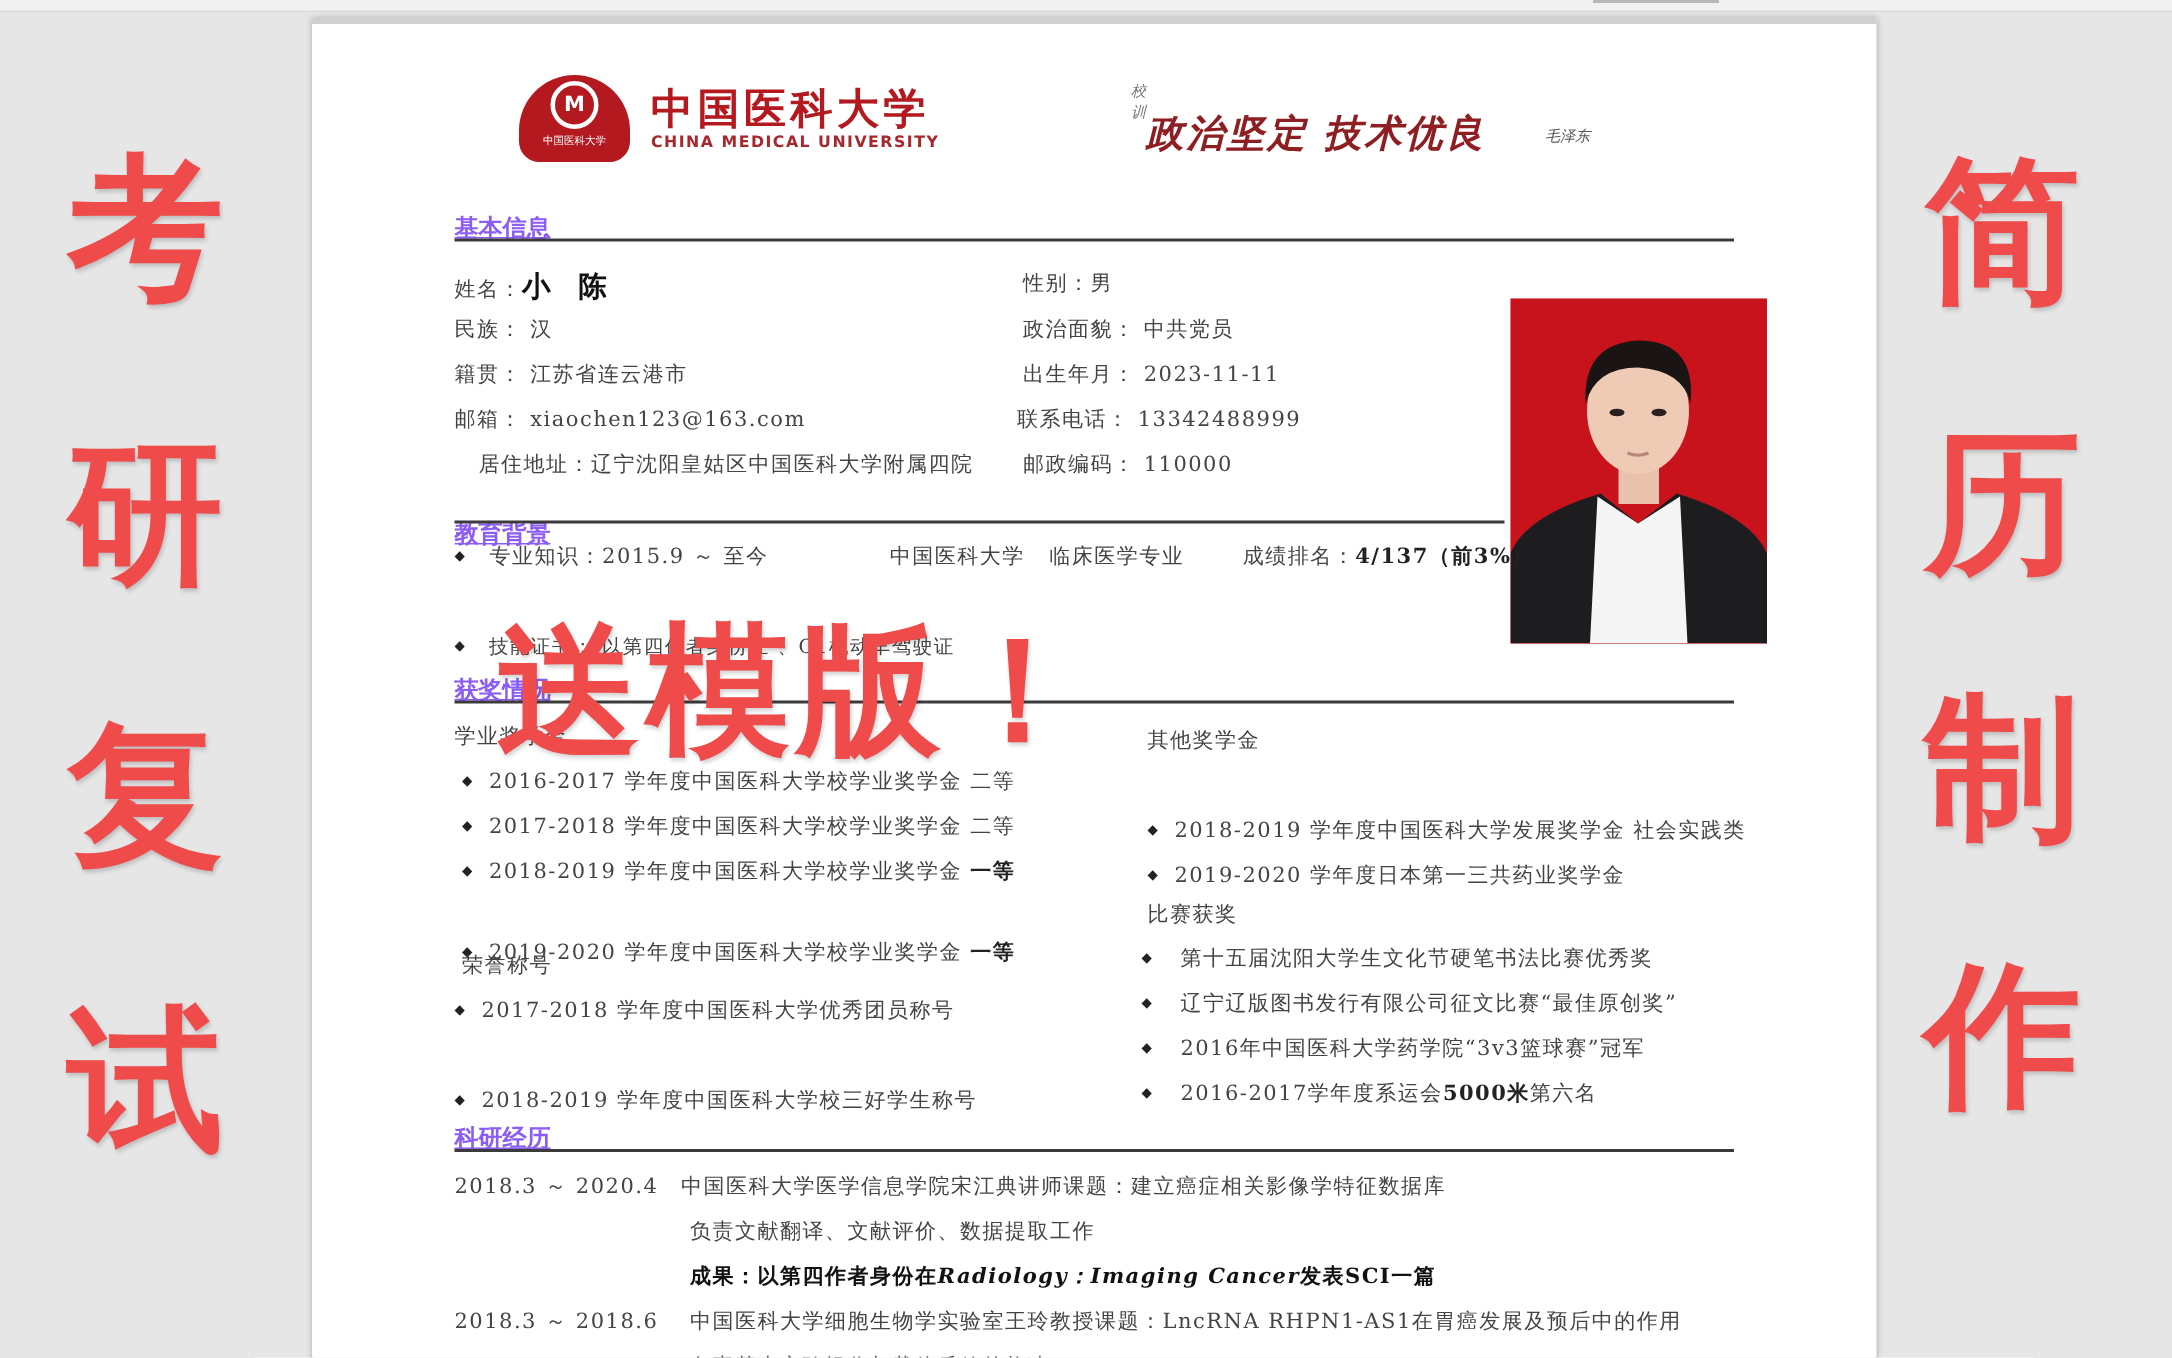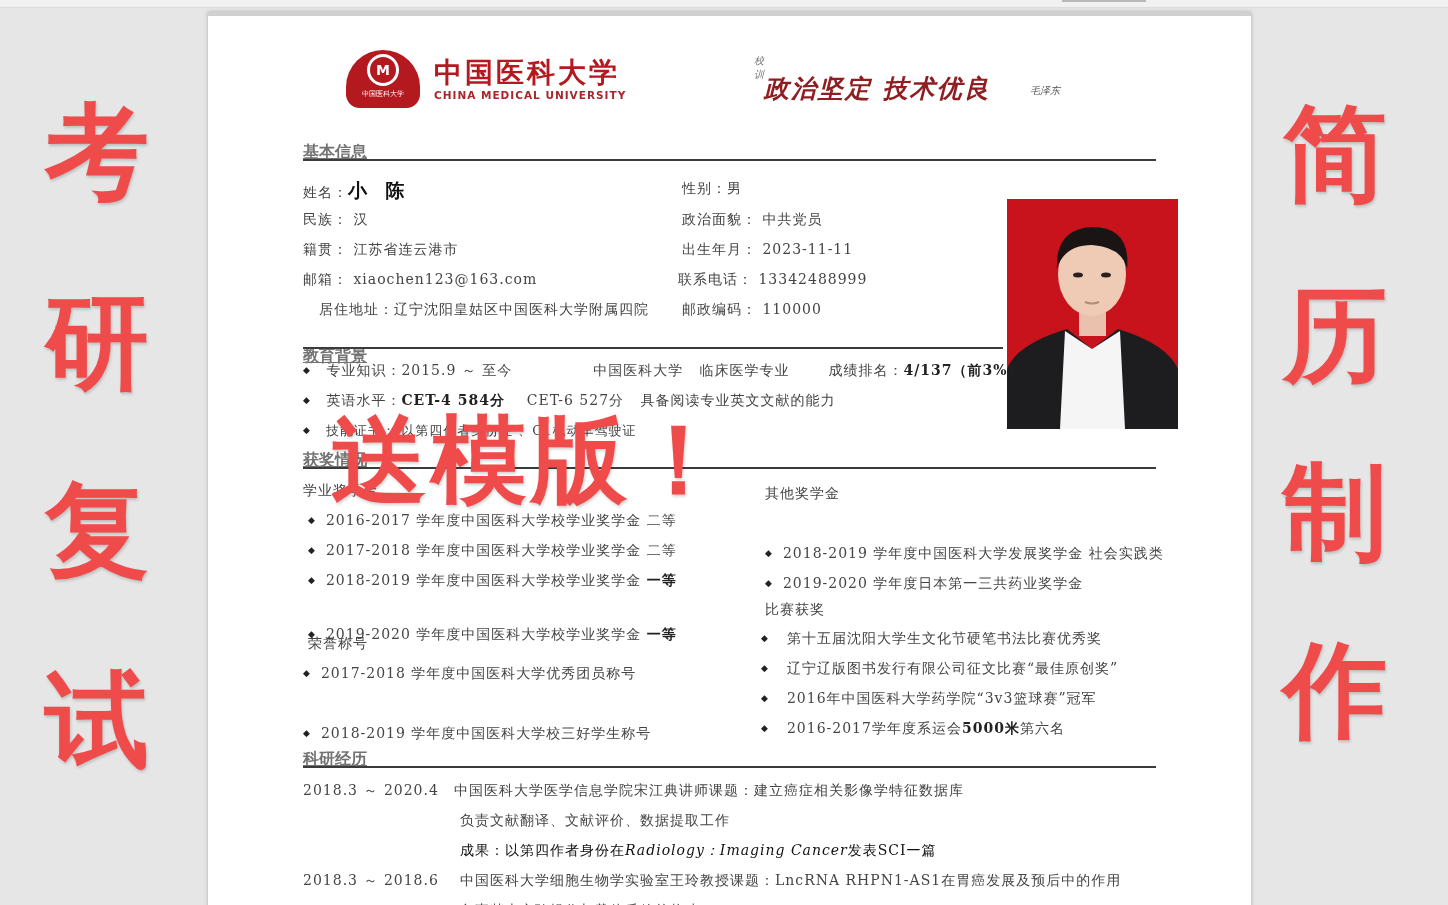--- a/index.html
+++ b/index.html
@@ -29,35 +29,35 @@
   }
   .logo-emblem .ring { width:26px; height:26px; border:3px solid #fff; border-radius:50%; display:flex; align-items:center; justify-content:center; color:#fff; font-weight:bold; font-size:14px; font-family:"DejaVu Sans", sans-serif; margin-top:-6px; }
   .logo-emblem .small { color:#fff; font-size:7px; margin-top:3px; font-family:"DejaVu Sans", sans-serif; }
   .logo-text { margin-left:14px; }
   .logo-cn { font-size:28px; font-weight:bold; color:#b3191f; letter-spacing:3px; font-family:"DejaVu Serif", serif; line-height:32px; }
   .logo-en { font-size:10.5px; color:#a8272c; font-family:"DejaVu Sans", sans-serif; font-weight:bold; letter-spacing:1px; }
   .motto { position:absolute; left:530px; top:42px; color:#8e1e22; }
   .motto .pre { position:absolute; left:16px; top:0; font-size:10px; font-style:italic; color:#777; }
   .motto .main { position:absolute; left:26px; top:18px; font-size:25px; font-weight:bold; font-style:italic; white-space:nowrap; letter-spacing:2px; }
   .motto .sig { position:absolute; left:292px; top:30px; font-size:10px; font-style:italic; color:#555; white-space:nowrap; }
-  .section-title { position:absolute; left:95px; font-size:16px; font-weight:bold; color:#737373; text-decoration:underline; }
+  .section-title { position:absolute; left:95px; font-size:16px; font-weight:bold; color:#8b5cf6; text-decoration:underline; }
   .rule { position:absolute; left:95px; height:2px; background:#3b3b3b; }
   .row { position:absolute; font-size:14px; color:#444; white-space:nowrap; letter-spacing:1px; }
   .row b { color:#222; }
   .name-val { font-size:19px; font-weight:bold; color:#111; letter-spacing:6px; }
   .bullet::before { content:"◆"; font-size:9px; margin-right:10px; position:relative; top:-2px; color:#222; }
   .photo {
     position:absolute; left:799px; top:187px; width:171px; height:230px; background:#c8121c; overflow:hidden;
   }
   .watermark {
     position:absolute; left:306px; top:412px; color:#f04b4b;
     font-family:"DejaVu Sans", "Liberation Sans", sans-serif; font-weight:bold;
     font-size:96px; line-height:1; white-space:nowrap; letter-spacing:4px; text-shadow:1px 2px 3px rgba(0,0,0,0.18);margin-left:25px;
   }
-  .bold-it { font-weight:normal; color:#111; }
+  .bold-it { font-weight:bold; color:#111; }
   .italic { font-style:italic; }
 </style>
 </head>
 <body>
 
 <div class="topbar">
   <div class="tick"></div>
 </div>
 
 <div class="side-text" style="left:45px;top:100px;">考</div>
@@ -145,25 +145,20 @@
   <div class="rule" style="top:335px;width:700px;"></div>
 
   <div class="row bullet" style="left:95px;top:350px;">
     <span>专业知识：</span><span>2015.9 ～ 至今</span>
     <span style="display:inline-block;width:70px;"></span>
     <span>中国医科大学</span>&nbsp;&nbsp;
     <span>临床医学专业</span>
     <span style="display:inline-block;width:28px;"></span>
     <span>成绩排名：</span><b>4/137（前3%）</b>
   </div>
-  <div class="row bullet" style="left:95px;top:380px;">
-    <span>英语水平：</span><b>CET-4 584分</b>&nbsp;&nbsp;&nbsp;
-    <span>CET-6 527分</span>&nbsp;&nbsp;
-    <span>具备阅读专业英文文献的能力</span>
-  </div>
   <div class="row bullet" style="left:95px;top:410px;font-size:13px;">
     <span>技能证书：</span>&nbsp;<span>以第四作者身份在 、C1机动车驾驶证</span>
   </div>
 
   <div class="section-title" style="top:438px;">获奖情况</div>
   <div class="rule" style="top:455px;width:853px;"></div>
 
   <div class="row" style="left:95px;top:470px;">学业奖学金</div>
   <div class="row bullet" style="left:100px;top:500px;"><span>2016-2017 学年度中国医科大学校学业奖学金 </span><span>二等</span></div>
   <div class="row bullet" style="left:100px;top:530px;"><span>2017-2018 学年度中国医科大学校学业奖学金 </span><span>二等</span></div>

